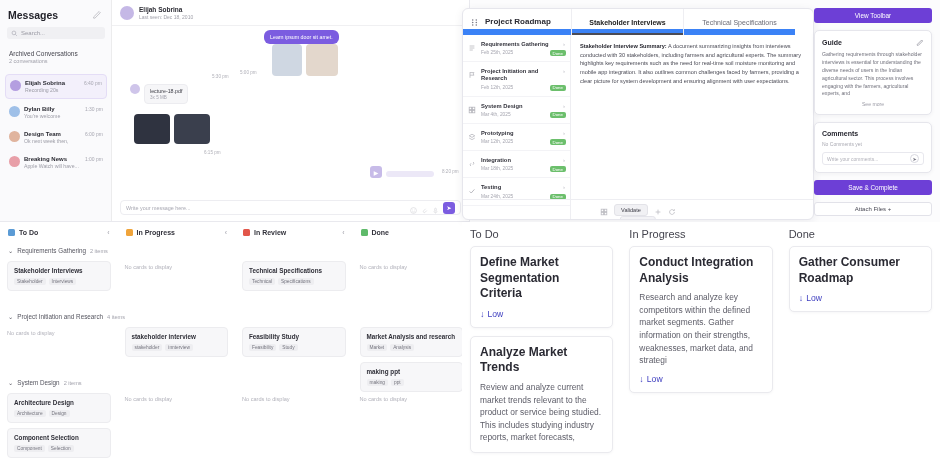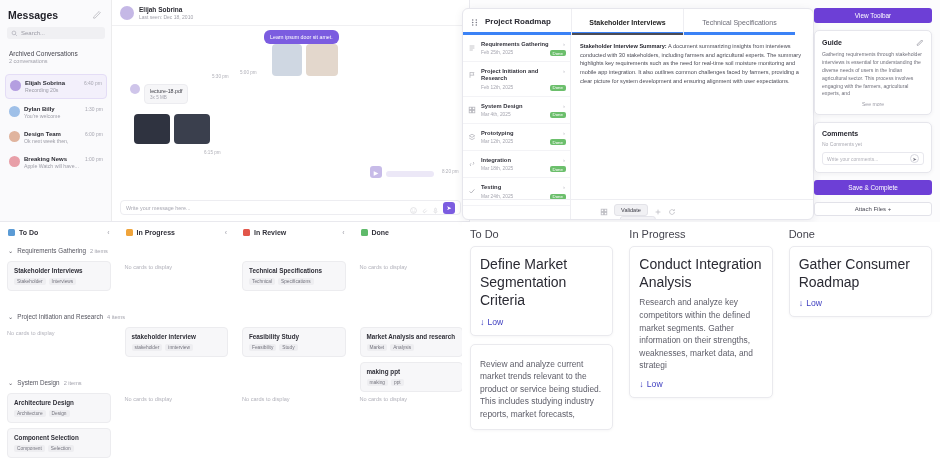--- a/index.html
+++ b/index.html
@@ -94,21 +94,21 @@
   .tag { font-size:4.8px; color:#74747e; background:#eeeef1; border-radius:2px; padding:1px 3px; }
   .empty { font-size:5.6px; color:#b2b2bb; padding-top:3px; }
 
   
   .roadmap {
     position:absolute; left:462px; top:8px; width:352px; height:212px;
     background:#ffffff; border:1px solid #e6e6ec; border-radius:6px;
     box-shadow:0 2px 10px rgba(30,30,60,.07);
     overflow:hidden;
   }
-  .rm-top { position:absolute; left:0; top:0; right:18px; height:26px; border-bottom:3px solid #3b82f6; }
+  .rm-top { position:absolute; left:0; top:0; right:18px; height:26px; border-bottom:6px solid #3b82f6; }
   .rm-grip { position:absolute; left:7px; top:8px; width:9px; height:9px; }
   .rm-title { position:absolute; left:22px; top:8px; font-size:8px; font-weight:bold; }
   .rm-tabs { position:absolute; left:108px; top:0; right:0; height:26px; display:flex; }
   .rm-tab {
     flex:1; display:flex; align-items:center; justify-content:center; font-size:7px; color:#6b6b76;
     border-left:1px solid #eeeef2;
   }
   .rm-tab.active { color:#222; font-weight:bold; box-shadow:inset 0 -2px 0 #4b4b55; }
   .rm-left { position:absolute; left:0; top:26px; width:108px; bottom:0; border-right:1px solid #eeeef2; }
   .rm-item { position:relative; padding:6px 7px 6px 18px; border-bottom:1px solid #f3f3f6; }
@@ -151,21 +151,21 @@
 
   
   .bigkb { position:absolute; left:462px; top:222px; right:0; bottom:0; background:#ffffff; }
   .bigkb-cols { display:flex; height:100%; }
   .bigcol { flex:1; padding:6px 8px 0 8px; }
   .bigcol-h { font-size:11px; color:#44444e; margin-bottom:6px; }
   .bigcard {
     background:#fff; border:1px solid #eaeaee; border-radius:5px; padding:8px 9px; margin-bottom:8px;
     box-shadow:0 1px 3px rgba(30,30,60,.04);
   }
-  .bigcard .t { font-size:14px; font-weight:normal; color:#2a2a33; line-height:1.3; }
+  .bigcard .t { font-size:12px; font-weight:bold; color:#2a2a33; line-height:1.3; }
   .bigcard .d { font-size:8.4px; line-height:1.5; color:#5d5d68; margin-top:5px; }
   .prio { display:flex; align-items:center; gap:3px; margin-top:7px; font-size:8.6px; color:#4040c0; }
   .prio .arrow { font-size:9px; }
 </style>
 </head>
 <body>
 
 <div class="app">
 
   <div class="msg-app">
@@ -579,20 +579,21 @@
       <div class="bigcol">
         <div class="bigcol-h">To Do</div>
         <div class="bigcard">
           <div class="t">Define Market Segmentation Criteria</div>
           <div class="prio">
             <span class="arrow">↓</span>
             <span>Low</span>
           </div>
         </div>
         <div class="bigcard">
+          <div class="t">Analyze Market Trends</div>
           <div class="d">Review and analyze current market trends relevant to the product or service being studied. This includes studying industry reports, market forecasts,</div>
 
         </div>
       </div>
 
       <div class="bigcol">
         <div class="bigcol-h">In Progress</div>
         <div class="bigcard">
           <div class="t">Conduct Integration Analysis</div>
           <div class="d">Research and analyze key competitors within the defined market segments. Gather information on their strengths, weaknesses, market data, and strategi</div>

